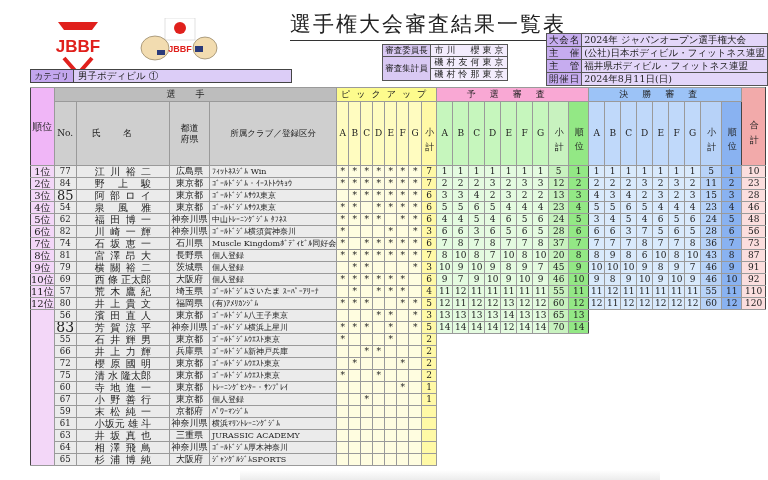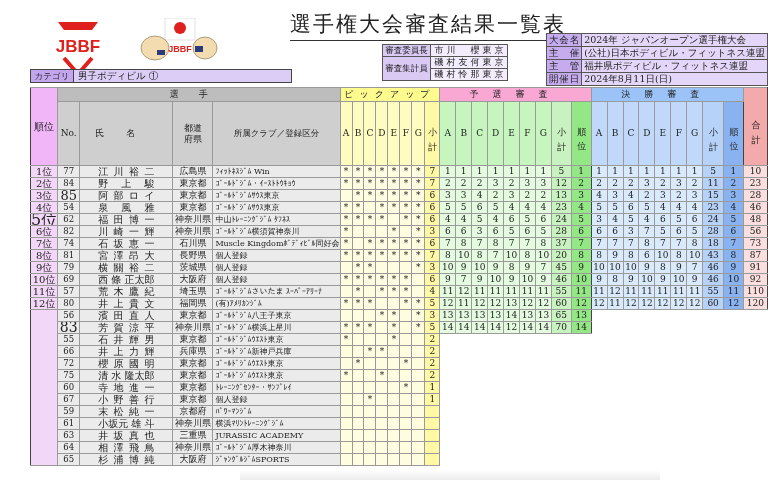--- a/index.html
+++ b/index.html
@@ -348,21 +348,21 @@
         <td class="c-fin">6</td>
         <td class="c-fin">5</td>
         <td class="c-fin">4</td>
         <td class="c-fin">4</td>
         <td class="c-fin">4</td>
         <td class="c-finsum thick-l">23</td>
         <td class="c-finrank thick-l">4</td>
         <td class="c-total thick-l thick-r">46</td>
       </tr>
       <tr>
-        <td class="c-rank thick-l" style="font-size: 16px;">5位</td>
+        <td class="c-rank thick-l" style="font-size: 10px;">5位</td>
         <td class="c-player" style="font-size: 8.5px;">62</td>
         <td class="c-player name">福 田 博 一</td>
         <td class="c-player pref">神奈川県</td>
         <td class="c-player club">中山ﾄﾚｰﾆﾝｸﾞｼﾞﾑ ﾀﾌﾈｽ</td>
         <td class="c-pick thick-l">*</td>
         <td class="c-pick">*</td>
         <td class="c-pick">*</td>
         <td class="c-pick">*</td>
         <td class="c-pick"></td>
         <td class="c-pick">*</td>
@@ -445,21 +445,21 @@
         <td class="c-pre">8</td>
         <td class="c-presum thick-l">37</td>
         <td class="c-prerank thick-l thick-r">7</td>
         <td class="c-fin thick-l">7</td>
         <td class="c-fin">7</td>
         <td class="c-fin">7</td>
         <td class="c-fin">8</td>
         <td class="c-fin">7</td>
         <td class="c-fin">7</td>
         <td class="c-fin">8</td>
-        <td class="c-finsum thick-l">18</td>
+        <td class="c-finsum thick-l">36</td>
         <td class="c-finrank thick-l">7</td>
         <td class="c-total thick-l thick-r">73</td>
       </tr>
       <tr>
         <td class="c-rank thick-l" style="font-size: 10px;">8位</td>
         <td class="c-player" style="font-size: 8.5px;">81</td>
         <td class="c-player name">宮 澤 昂 大</td>
         <td class="c-player pref">長野県</td>
         <td class="c-player club">個人登録</td>
         <td class="c-pick thick-l">*</td>

